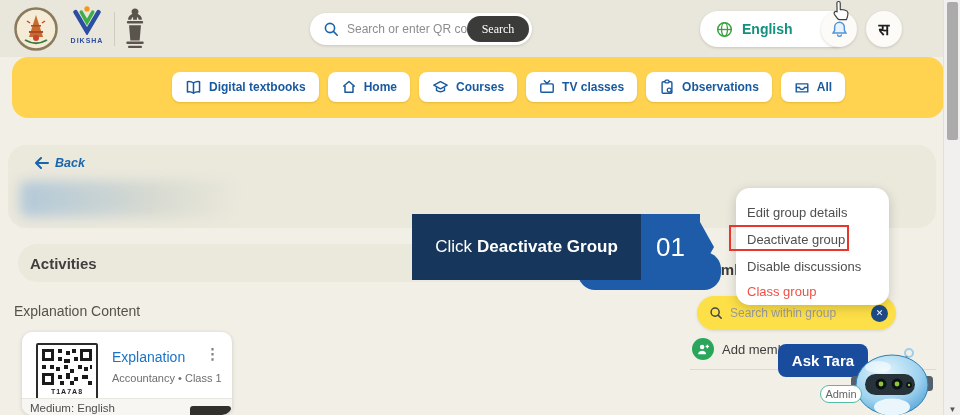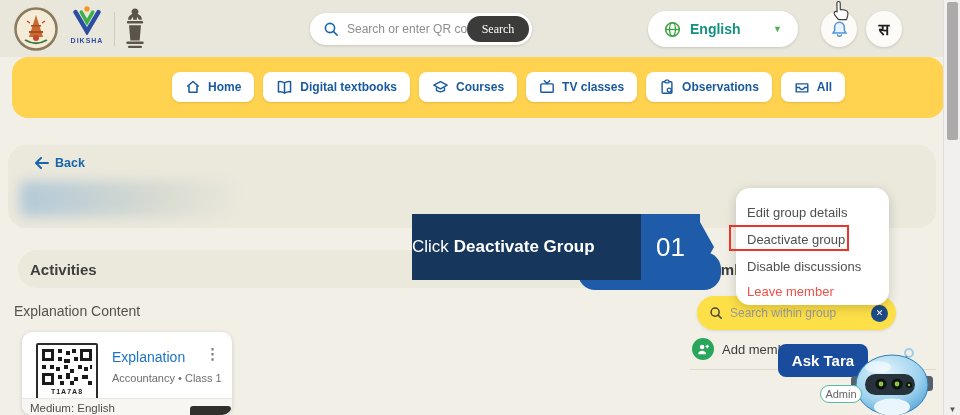--- a/index.html
+++ b/index.html
@@ -15,61 +15,61 @@
   .diksha-logo .txt { display:block; font-size:7px; font-weight:bold; color:#2B4EA2; letter-spacing:1px; margin-top:-2px; }
   .logo-divider { position:absolute; left:114px; top:12px; width:1px; height:34px; background:#CFCBBE; }
   .emblem { position:absolute; left:122px; top:7px; width:26px; height:44px; }
   .search-pill { position:absolute; left:310px; top:13px; width:222px; height:32px; background:#fff; border-radius:18px;
     box-shadow:0 1px 3px rgba(0,0,0,.14); display:flex; align-items:center; padding-left:13px; }
   .search-pill input { border:none; outline:none; flex:1; font-size:12px; color:#555; margin-left:8px; min-width:0;
     font-family:"Liberation Sans",sans-serif; background:transparent; }
   .search-pill input::placeholder { color:#8C8C8C; }
   .search-btn { width:62px; height:26px; margin-right:3px; flex:none; background:#3B3B39; border:none; border-radius:14px;
     color:#fff; font-size:12px; font-family:Liberation Serif, serif; cursor:pointer; }
-  .lang-pill { position:absolute; left:648px; top:11px; width:150px; height:36px; background:#fff; border-radius:20px;
+  .lang-pill { position:absolute; left:700px; top:11px; width:150px; height:36px; background:#fff; border-radius:20px;
     box-shadow:0 1px 3px rgba(0,0,0,.14); display:flex; align-items:center; padding:0 16px; }
   .lang-label { font-size:14px; font-weight:bold; color:#12917E; margin-left:9px; }
   .lang-caret { margin-left:auto; font-size:9px; color:#4CAF50; }
   .round-btn { position:absolute; top:11px; width:36px; height:36px; border-radius:50%; background:#FCFBF8;
     box-shadow:0 1px 3px rgba(0,0,0,.14); display:grid; place-items:center; }
   .bell-btn { left:821px; }
   .avatar-btn { left:866px; font-size:16px; font-weight:bold; color:#1F1F1F; }
   .cursor { position:absolute; left:831px; top:0px; width:21px; height:23px; z-index:40; }
   
   .navbar { position:absolute; left:12px; top:57px; width:932px; height:61px; background:#FFD34F; border-radius:16px; }
   .nav-items { position:absolute; left:172px; top:72px; display:flex; gap:9px; }
   .nav-btn { display:flex; align-items:center; gap:7px; background:#fff; border:none; border-radius:8px; height:30px;
     padding:0 13px; color:#19599F; font-weight:bold; font-size:12px; font-family:"Liberation Sans",sans-serif;
     box-shadow:0 1px 2px rgba(140,110,0,.25); cursor:pointer; white-space:nowrap; }
   
   .top-card { position:absolute; left:8px; top:145px; width:928px; height:83px; background:#EBE8DC; border-radius:18px; }
   .back { position:absolute; left:34px; top:156px; display:flex; align-items:center; gap:6px; color:#1765AD;
-    font-size:12.5px; font-weight:bold; cursor:pointer; }
+    font-size:12.5px; font-weight:bold; cursor:pointer;font-style:italic; }
   .blur-blob { position:absolute; left:20px; top:181px; width:215px; height:36px; border-radius:8px;
     background:linear-gradient(100deg,#B2C9D8 0%,#C9D3D3 40%,#D8DBD1 65%,rgba(235,232,220,0) 100%); filter:blur(6px); }
-  .activities { position:absolute; left:18px; top:250px; width:688px; height:38px; background:#EBE8DC; border-radius:19px;
+  .activities { position:absolute; left:18px; top:244px; width:688px; height:38px; background:#EBE8DC; border-radius:19px;
     display:flex; align-items:center; padding-left:12px; font-size:15px; font-weight:bold; color:#3F3F3F; }
   .section-title { position:absolute; left:14px; top:303px; font-size:14px; color:#55524A; }
   
   .qr-card { position:absolute; left:22px; top:332px; width:210px; height:83px; background:#ffffff; border-radius:10px;
     box-shadow:0 1px 4px rgba(0,0,0,.16); overflow:hidden; z-index:2; }
   .qr-frame { position:absolute; left:14px; top:11px; width:62px; height:57px; border:2px solid #2B2B2B; border-radius:2px;
     display:flex; flex-direction:column; align-items:center; background:#fff; }
   .qr-text { font-size:7px; font-weight:bold; letter-spacing:1px; color:#222; line-height:9px; }
   .qr-title { position:absolute; left:90px; top:17px; color:#1B74C8; font-size:14px; cursor:pointer; }
   .qr-sub { position:absolute; left:90px; top:40px; font-size:11px; color:#6E6E6E; }
   .kebab { position:absolute; right:12px; top:13px; color:#808080; font-size:15px; font-weight:bold; cursor:pointer; }
   .qr-foot { position:absolute; left:0; bottom:0; width:100%; height:17px; background:#F7F6F2; border-top:1px solid #E8E6E0; }
   .qr-medium { position:absolute; left:8px; bottom:1px; font-size:11.5px; color:#4F4F4F;text-align:center; }
   .dark-badge { position:absolute; right:1px; bottom:0; width:41px; height:9px; background:#32302C; border-radius:3px 3px 0 0; }
   
   .blue-frag { position:absolute; left:578px; top:252px; width:143px; height:38px; background:#1E5CA9; border-radius:17px; z-index:3; }
   
   .callout { position:absolute; left:412px; top:214px; height:66px; display:flex; z-index:6; }
-  .callout-main { width:229px; background:#16365C; color:#fff; display:flex; align-items:center; 
+  .callout-main { width:229px; background:#16365C; color:#fff; display:flex; align-items:center; justify-content:center;
     font-size:17px; }
   .callout-main .bold { font-weight:bold; margin-left:5px; }
   .callout-step { width:59px; background:#1E5CA9; color:#fff; display:flex; align-items:center; justify-content:center; font-size:26px; }
   .callout-arrow { width:0; height:0; margin:8px 0 0 0; align-self:center;
     border-top:25px solid transparent; border-bottom:25px solid transparent; border-left:14px solid #1E5CA9; margin-top:0; }
   
   .menu-card { position:absolute; left:736px; top:188px; width:153px; height:117px; background:#fff; border-radius:14px;
     box-shadow:0 3px 12px rgba(0,0,0,.18); z-index:5; }
   .menu-item { position:absolute; left:11px; height:22px; display:flex; align-items:center; font-size:13px; color:#4F4F4F; cursor:pointer; white-space:nowrap; }
   .mi-0 { top:13px; } .mi-1 { top:40px; } .mi-2 { top:67px; } .mi-3 { top:92px; color:#F05045; }
@@ -174,33 +174,33 @@
   </div>
 
   <div class="round-btn avatar-btn">
     <span>स</span>
   </div>
 
   <div class="navbar"></div>
   <div class="nav-items">
     <button class="nav-btn">
       <span style="display:flex;">
+          <svg width="17" height="16" viewBox="0 0 18 18">
+            <path d="M9 4.5C7 3 4.6 2.6 2.2 3v11.5c2.4-.4 4.8 0 6.8 1.5 2-1.5 4.4-1.9 6.8-1.5V3C13.4 2.6 11 3 9 4.5v11.5" fill="none" stroke="#19599F" stroke-width="1.7" stroke-linejoin="round"></path>
+          </svg>
+        </span>
+      <span>Digital textbooks</span>
+    </button>
+    <button class="nav-btn">
+      <span style="display:flex;">
           <svg width="16" height="16" viewBox="0 0 18 18">
             <path d="M2.5 8.5 9 2.8l6.5 5.7M4.5 7.5V15h9V7.5" fill="none" stroke="#19599F" stroke-width="1.7" stroke-linejoin="round"></path>
           </svg>
         </span>
       <span>Home</span>
-    </button>
-    <button class="nav-btn">
-      <span style="display:flex;">
-          <svg width="17" height="16" viewBox="0 0 18 18">
-            <path d="M9 4.5C7 3 4.6 2.6 2.2 3v11.5c2.4-.4 4.8 0 6.8 1.5 2-1.5 4.4-1.9 6.8-1.5V3C13.4 2.6 11 3 9 4.5v11.5" fill="none" stroke="#19599F" stroke-width="1.7" stroke-linejoin="round"></path>
-          </svg>
-        </span>
-      <span>Digital textbooks</span>
     </button>
     <button class="nav-btn">
       <span style="display:flex;">
           <svg width="17" height="16" viewBox="0 0 18 18">
             <path d="M9 3 1.5 7 9 11l7.5-4z" fill="none" stroke="#19599F" stroke-width="1.6" stroke-linejoin="round"></path>
             <path d="M4.5 9.2v3.6c2.8 1.9 6.2 1.9 9 0V9.2" fill="none" stroke="#19599F" stroke-width="1.6"></path>
           </svg>
         </span>
       <span>Courses</span>
     </button>
@@ -317,21 +317,21 @@
         </svg>
     </span>
     <span class="add-label">Add member</span>
   </div>
   <div class="member-divider"></div>
 
   <div class="menu-card">
     <div class="menu-item mi-0">Edit group details</div>
     <div class="menu-item mi-1">Deactivate group</div>
     <div class="menu-item mi-2">Disable discussions</div>
-    <div class="menu-item mi-3">Leave member</div>
+    <div class="menu-item mi-3">Class group</div>
   </div>
   <div class="red-box"></div>
 
   <div class="callout">
     <div class="callout-main">
       <span>Click</span>
       <span class="bold">Deactivate Group</span>
     </div>
     <div class="callout-step">01</div>
     <div class="callout-arrow"></div>

